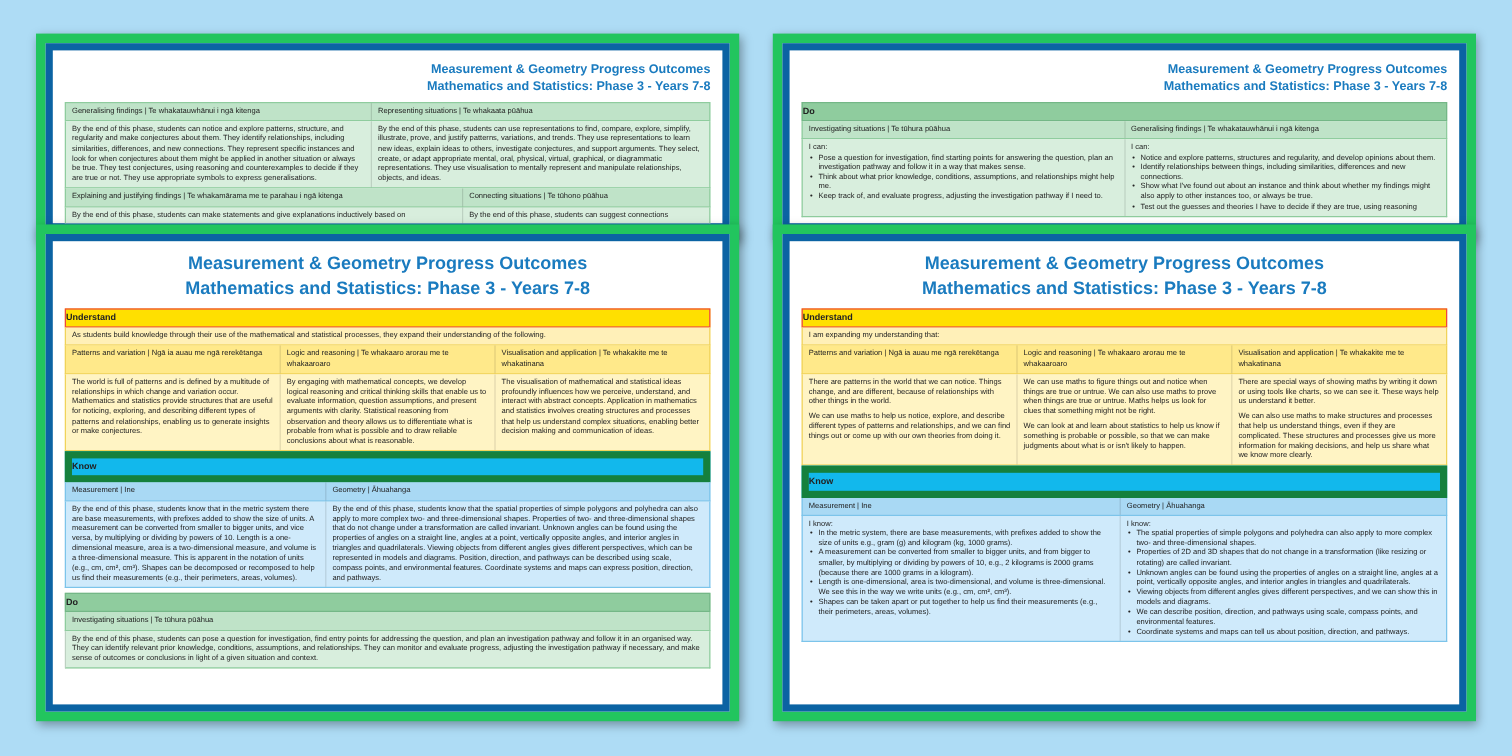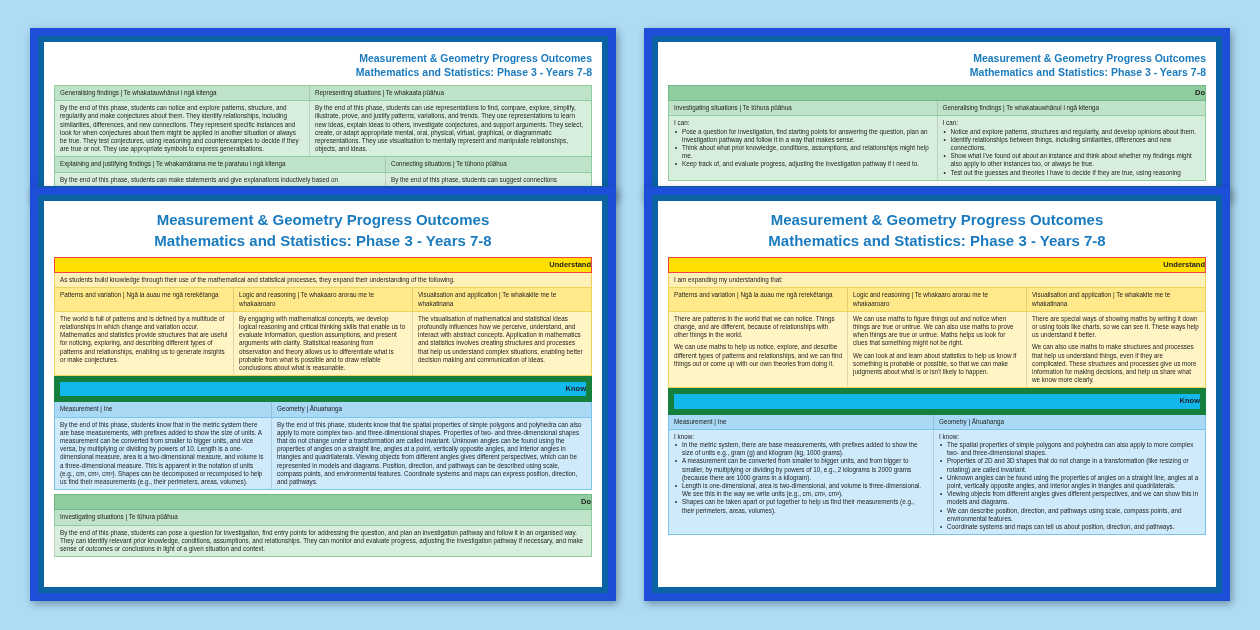--- a/index.html
+++ b/index.html
@@ -1,34 +1,34 @@
 <!DOCTYPE html>
 <html><head>
 <meta charset="utf-8">
 <style>
   * { box-sizing: border-box; margin: 0; padding: 0; }
   html, body { width: 1260px; height: 630px; overflow: hidden; }
   body { background: #aedcf5; font-family: "Liberation Sans", "DejaVu Sans", sans-serif; color: #222; position: relative; }
 
-  .sheet { position: absolute; background: #1d4ed8; box-shadow: 2px 3px 8px rgba(0,0,0,0.35); overflow: hidden; }
+  .sheet { position: absolute; background: #22c55e; box-shadow: 2px 3px 8px rgba(0,0,0,0.35); overflow: hidden; }
   .sheet .frame { position: absolute; inset: 8px; border: 6px solid #0b63a3; background: #fff; overflow: hidden; }
 
   .back-left  { left: 30px;  top: 28px;  width: 586px; height: 172px; }
   .back-right { left: 644px; top: 28px;  width: 586px; height: 172px; }
   .front-left { left: 30px;  top: 187px; width: 586px; height: 414px; }
   .front-right{ left: 644px; top: 187px; width: 586px; height: 414px; }
 
   .title-right { text-align: right; color: #1a7bbf; font-weight: bold; font-size: 10.5px; line-height: 14px; padding: 9px 10px 6px 0; }
   .title-center { text-align: center; color: #1a7bbf; font-weight: bold; font-size: 15px; line-height: 21px; padding: 8px 0 6px 0; }
 
   .tbl { margin: 0 10px; font-size: 6.3px; line-height: 8.2px; }
   .row { display: flex; }
   .cell { padding: 3px 5px; flex: 1; }
   .cell + .cell { border-left: 1px solid rgba(0,0,0,0.12); }
-  .band { text-align: right; font-weight: bold; font-size: 7.5px; padding: 3px 0; }
+  .band { text-align: left; font-weight: bold; font-size: 7.5px; padding: 3px 0; }
 
   
   .g-band { background: #8fcc9e; border: 1px solid #74b787; }
   .g-head { background: #bfe3c8; border: 1px solid #8fcc9e; border-top: none; }
   .g-body { background: #d8eedd; border: 1px solid #8fcc9e; border-top: none; }
 
   
   .y-band { background: #ffe000; border: 1px solid #ef4444; }
   .y-intro { background: #fff0b8; border: 1px solid #f0d35a; border-top: none; }
   .y-head { background: #ffe98a; border: 1px solid #f0d35a; border-top: none; }

